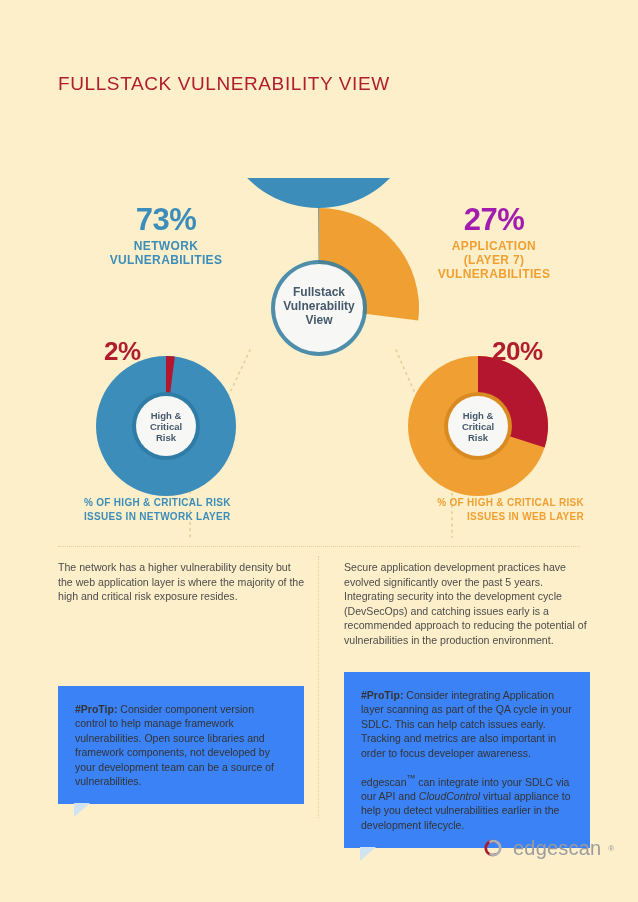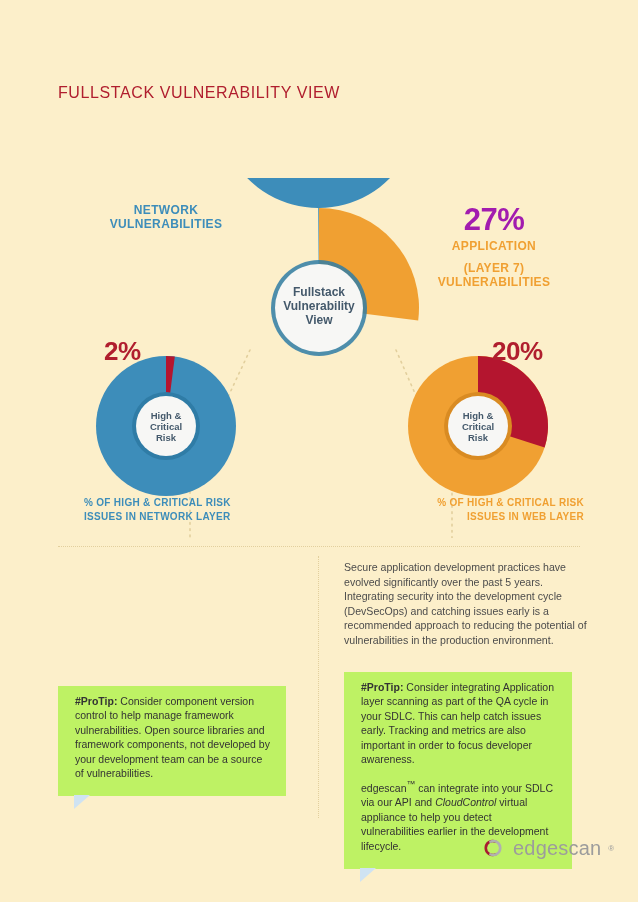--- a/index.html
+++ b/index.html
@@ -9,22 +9,22 @@
     font-family:"Liberation Sans", sans-serif;
     color:#4a5a66;
     overflow:hidden;
     position:relative;
   }
   .page{position:relative;width:638px;height:902px;}
 
   
   .header{position:absolute;left:58px;top:68px;width:530px;}
   .title{
-    font-size:16px;letter-spacing:.6px;color:#b01e2e;
-    font-weight:400;margin:16px 0 12px 0;
+    font-size:19px;letter-spacing:.6px;color:#b01e2e;
+    font-weight:400;margin:5px 0 12px 0;
   }
   .subtitle{
     font-size:16.5px;line-height:22px;color:#7ba3b8;font-weight:400;margin:0;
     max-width:500px;
   }
 
   
   .charts{position:absolute;left:0;top:178px;width:638px;height:360px;}
   .chart-svg{position:absolute;left:0;top:0;}
 
@@ -59,22 +59,22 @@
   
   .col{position:absolute;width:250px;}
   .col-left{left:58px;top:560px;}
   .col-right{left:344px;top:560px;}
   .col p{
     margin:0 0 12px 0;font-size:10.6px;line-height:14.6px;color:#4c4c4c;
   }
 
   
   .tip{
-    position:absolute;width:228px;background:#bef264;
-    padding:8px 16px 16px 17px;box-sizing:border-box;
+    position:absolute;width:246px;background:#3b82f6;
+    padding:16px 16px 16px 17px;box-sizing:border-box;
   }
   .tip p{margin:0;font-size:10.5px;line-height:14.4px;color:#333;}
   .tip p + p{margin-top:11px;}
   .tip b{font-weight:700;}
   .tip i{}
   .tail{
     position:absolute;bottom:-13px;left:16px;width:0;height:0;
     border-left:0 solid transparent;
     border-right:16px solid transparent;
     border-top:14px solid #cfe3f2;
@@ -135,48 +135,50 @@
         <path d="M 478 248 L 478 178 A 70 70 0 0 1 544.6 269.6 Z" fill="#b4152f"></path>
         <circle cx="478" cy="248" r="34" fill="#d98b22"></circle>
         <circle cx="478" cy="248" r="30" fill="#f7f7f5"></circle>
         <text x="478" y="241" text-anchor="middle" font-family="Liberation Sans, sans-serif" font-size="9.5" font-weight="700" fill="#44596b">High &amp;</text>
         <text x="478" y="252" text-anchor="middle" font-family="Liberation Sans, sans-serif" font-size="9.5" font-weight="700" fill="#44596b">Critical</text>
         <text x="478" y="263" text-anchor="middle" font-family="Liberation Sans, sans-serif" font-size="9.5" font-weight="700" fill="#44596b">Risk</text>
       </g>
     </svg>
 
     <div class="lbl lbl-net">
+      <span class="big">73%</span>
       <span class="sub">NETWORK</span>
       <span class="sub" style="margin-top:0">VULNERABILITIES</span>
     </div>
 
     <div class="lbl lbl-app">
       <span class="big">27%</span>
       <span class="sub">APPLICATION</span>
-      <span class="sub" style="margin-top:8px">(LAYER 7)</span>
+      <span class="sub" style="margin-top:0">(LAYER 7)</span>
       <span class="sub" style="margin-top:0">VULNERABILITIES</span>
     </div>
 
     <div class="pct-small pct-left">2%</div>
     <div class="pct-small pct-right">20%</div>
 
     <div class="cap cap-left">
       <span>% OF HIGH &amp; CRITICAL RISK</span><br>
       <span>ISSUES IN NETWORK LAYER</span>
     </div>
     <div class="cap cap-right">
       <span>% OF HIGH &amp; CRITICAL RISK</span><br>
       <span>ISSUES IN WEB LAYER</span>
     </div>
   </div>
 
   <div class="hdiv"></div>
   <div class="vdiv"></div>
 
   <div class="col col-left">
+    <p>The network has a higher vulnerability density but the web application layer is where the majority of the high and critical risk exposure resides.</p>
   </div>
   <div class="col col-right">
     <p>Secure application development practices have evolved significantly over the past 5 years. Integrating security into the development cycle (DevSecOps) and catching issues early is a recommended approach to reducing the potential of vulnerabilities in the production environment.</p>
   </div>
 
   <div class="tip tip-left">
     <p><b>#ProTip:</b><span> Consider component version control to help manage framework vulnerabilities. Open source libraries and framework components, not developed by your development team can be a source of vulnerabilities.</span></p>
     <span class="tail"></span>
   </div>
 

